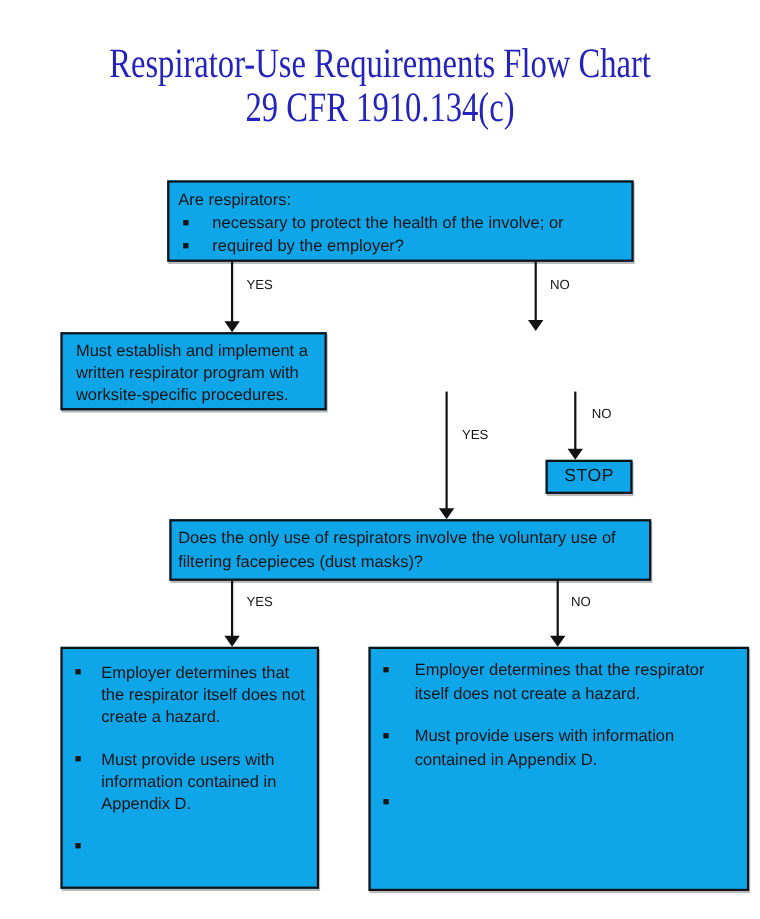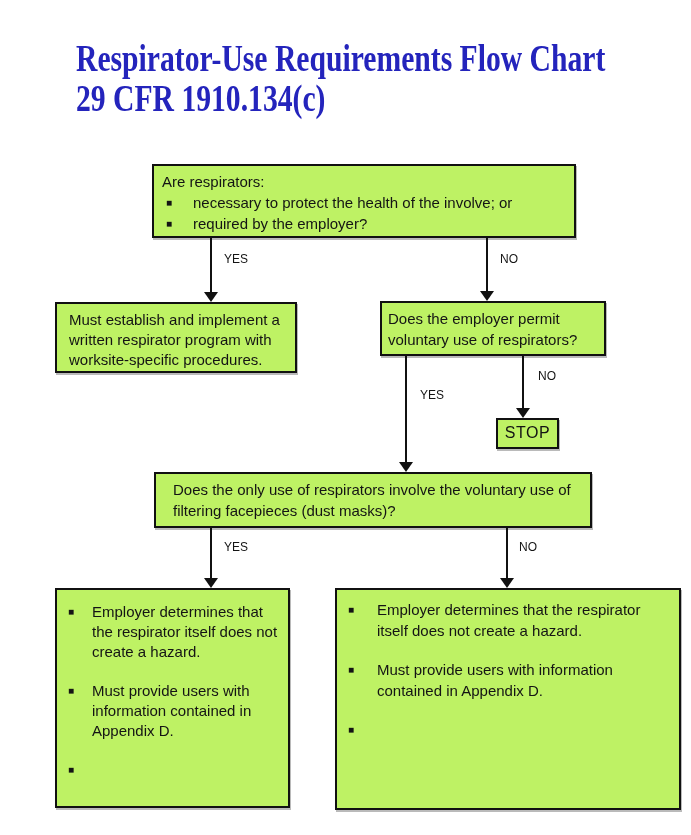--- a/index.html
+++ b/index.html
@@ -3,35 +3,35 @@
 <meta charset="utf-8">
 <style>
   html,body{margin:0;padding:0;background:#ffffff;}
   .page{
     position:relative;width:691px;height:835px;background:#ffffff;
     font-family:"Liberation Sans","DejaVu Sans",sans-serif;color:#141414;
     overflow:hidden;
   }
   
   .title{
-    position:absolute;left:0;top:38px;width:691px;
-    font-family:"Liberation Serif","DejaVu Serif",serif;font-weight:bold;
+    position:absolute;left:0;top:38px;width:691px;text-align:center;
+    font-family:"Liberation Serif","DejaVu Serif",serif;font-weight:normal;
     color:#2424BC;
   }
   .title-line{font-size:38px;line-height:40px;transform:scaleX(0.78);transform-origin:50% 50%;white-space:nowrap;}
   
   .fbox{
-    position:absolute;box-sizing:border-box;border:2px solid #111111;background:#bef264;
+    position:absolute;box-sizing:border-box;border:2px solid #111111;background:#0ea5e9;
     font-size:15px;box-shadow:1px 2px 0 rgba(130,130,130,0.55);
   }
   .q1{left:152px;top:164px;width:424px;height:74px;padding:5px 6px 0 8px;line-height:21px;}
   .program{left:55px;top:302px;width:242px;height:71px;padding:6px 8px 0 12px;line-height:20px;}
   .q2{left:380px;top:301px;width:226px;height:55px;padding:5px 4px 0 6px;line-height:21px;}
-  .stopbox{left:496px;top:418px;width:63px;height:31px;text-align:center;line-height:26px;font-size:16px;letter-spacing:0.5px;}
-  .q3{left:154px;top:472px;width:438px;height:56px;padding:5px 4px 0 17px;line-height:21px;}
+  .stopbox{left:496px;top:418px;width:79px;height:31px;text-align:center;line-height:26px;font-size:16px;letter-spacing:0.5px;}
+  .q3{left:154px;top:472px;width:438px;height:56px;padding:5px 4px 0 6px;line-height:21px;}
   .bl{left:55px;top:588px;width:235px;height:220px;padding:12px 4px 0 0;line-height:20px;}
   .br{left:335px;top:588px;width:346px;height:222px;padding:9px 4px 0 0;line-height:21px;}
   
   .brow{display:flex;align-items:flex-start;}
   .bmark{flex:0 0 auto;box-sizing:border-box;font-size:10px;line-height:inherit;}
   .q1 .bmark{width:31px;padding-left:4px;}
   .bl .bmark,.br .bmark{padding-left:11px;}
   .bl .bmark{width:35px;}
   .br .bmark{width:40px;}
   .btext{flex:1 1 auto;}
@@ -69,23 +69,20 @@
   <div class="branch-label" style="left:224px;top:252px;">YES</div>
 
   <div class="vline" style="left:486px;top:238px;height:54px;"></div>
   <div class="ahead" style="left:480px;top:291px;"></div>
   <div class="branch-label" style="left:500px;top:252px;">NO</div>
 
   <div class="fbox program">
     <div>Must establish and implement a written respirator program with worksite-specific procedures.</div>
   </div>
 
-  <div class="fbox q2">
-    <div>Does the employer permit voluntary use of respirators?</div>
-  </div>
 
   <div class="vline" style="left:405px;top:356px;height:107px;"></div>
   <div class="ahead" style="left:399px;top:462px;"></div>
   <div class="branch-label" style="left:420px;top:388px;">YES</div>
 
   <div class="vline" style="left:522px;top:356px;height:53px;"></div>
   <div class="ahead" style="left:516px;top:408px;"></div>
   <div class="branch-label" style="left:538px;top:369px;">NO</div>
 
   <div class="fbox stopbox">

